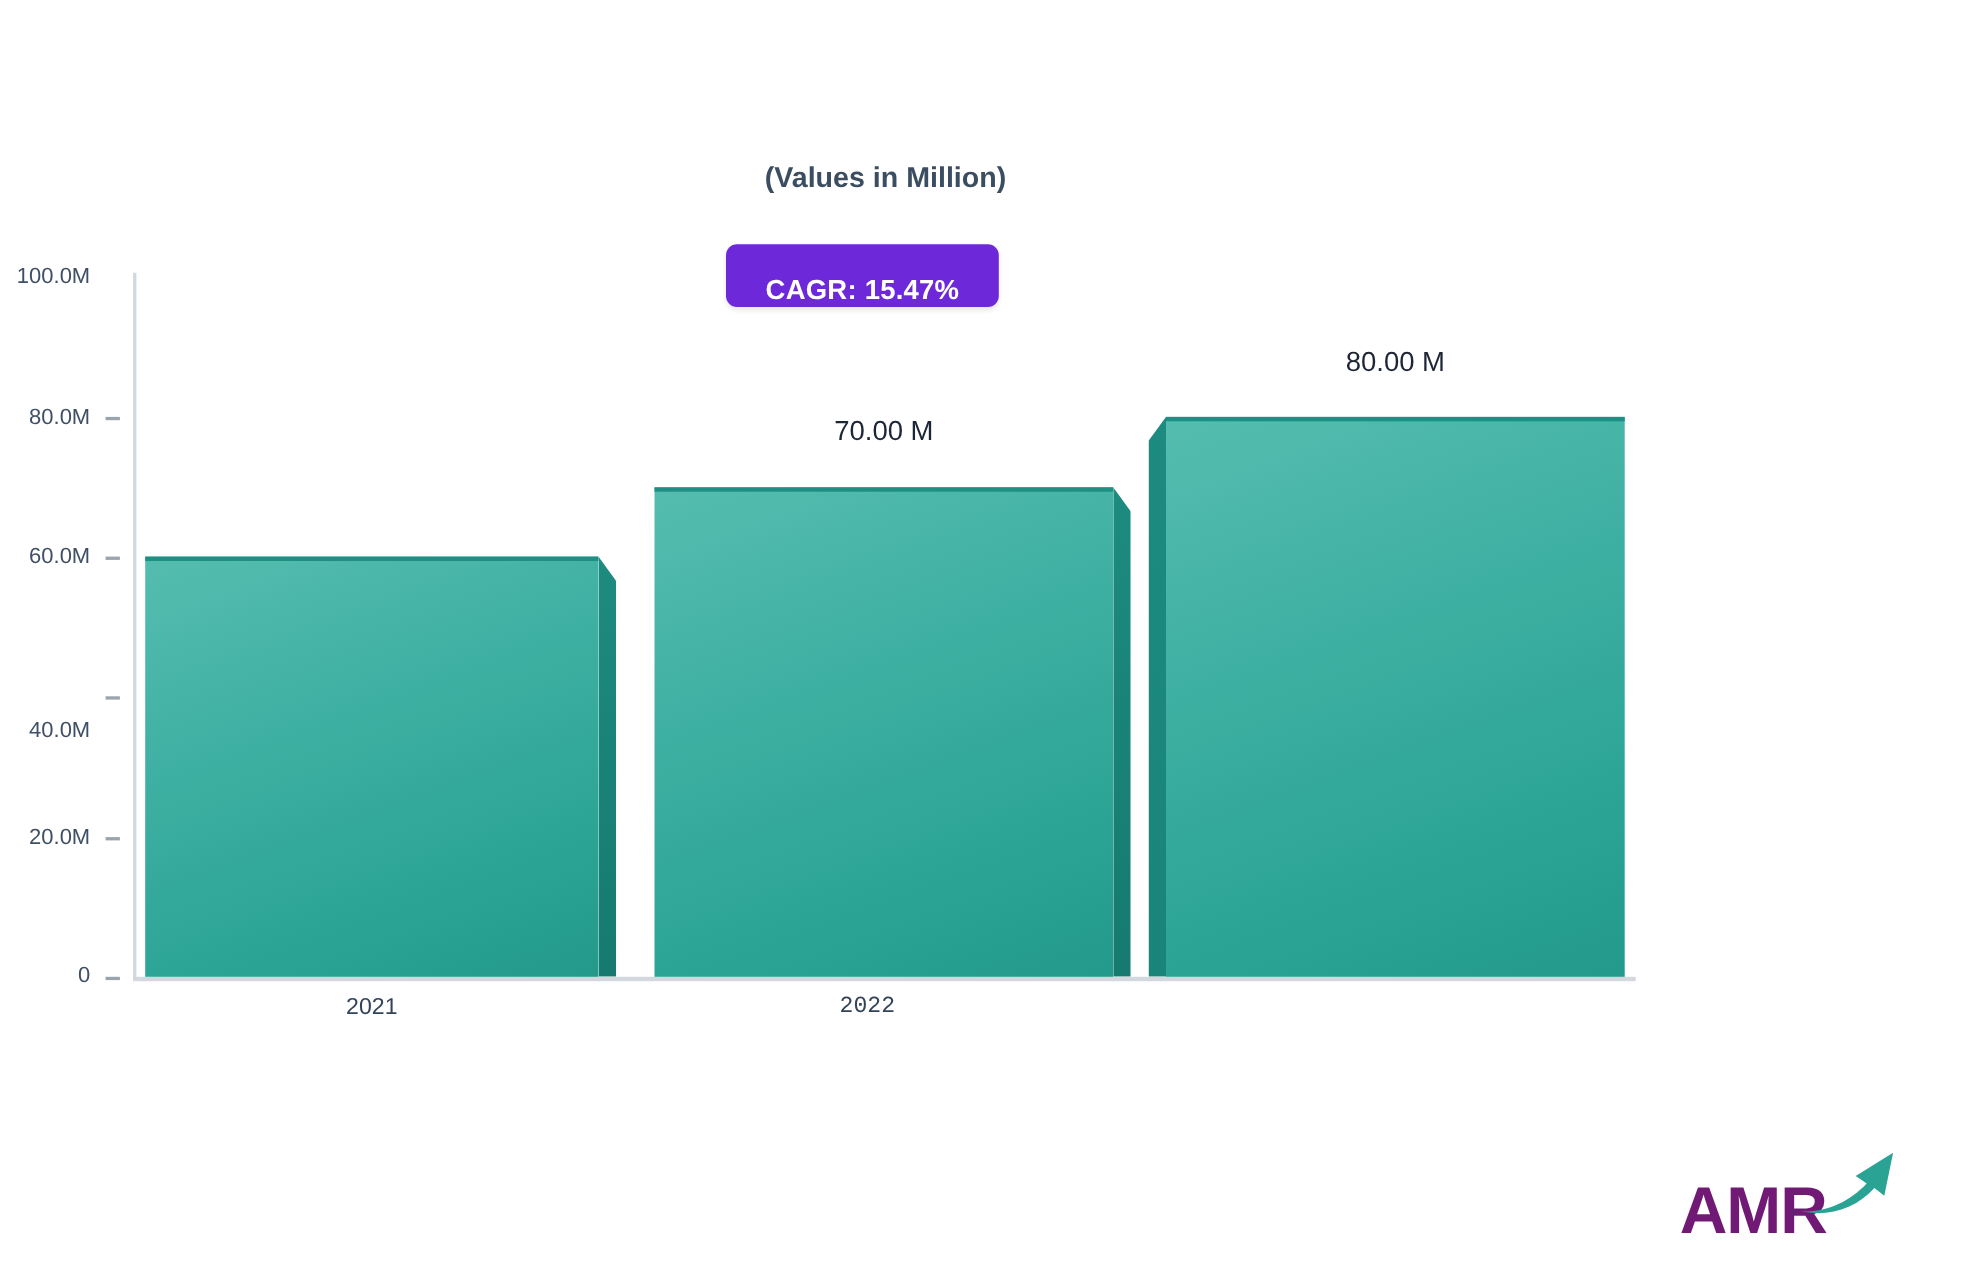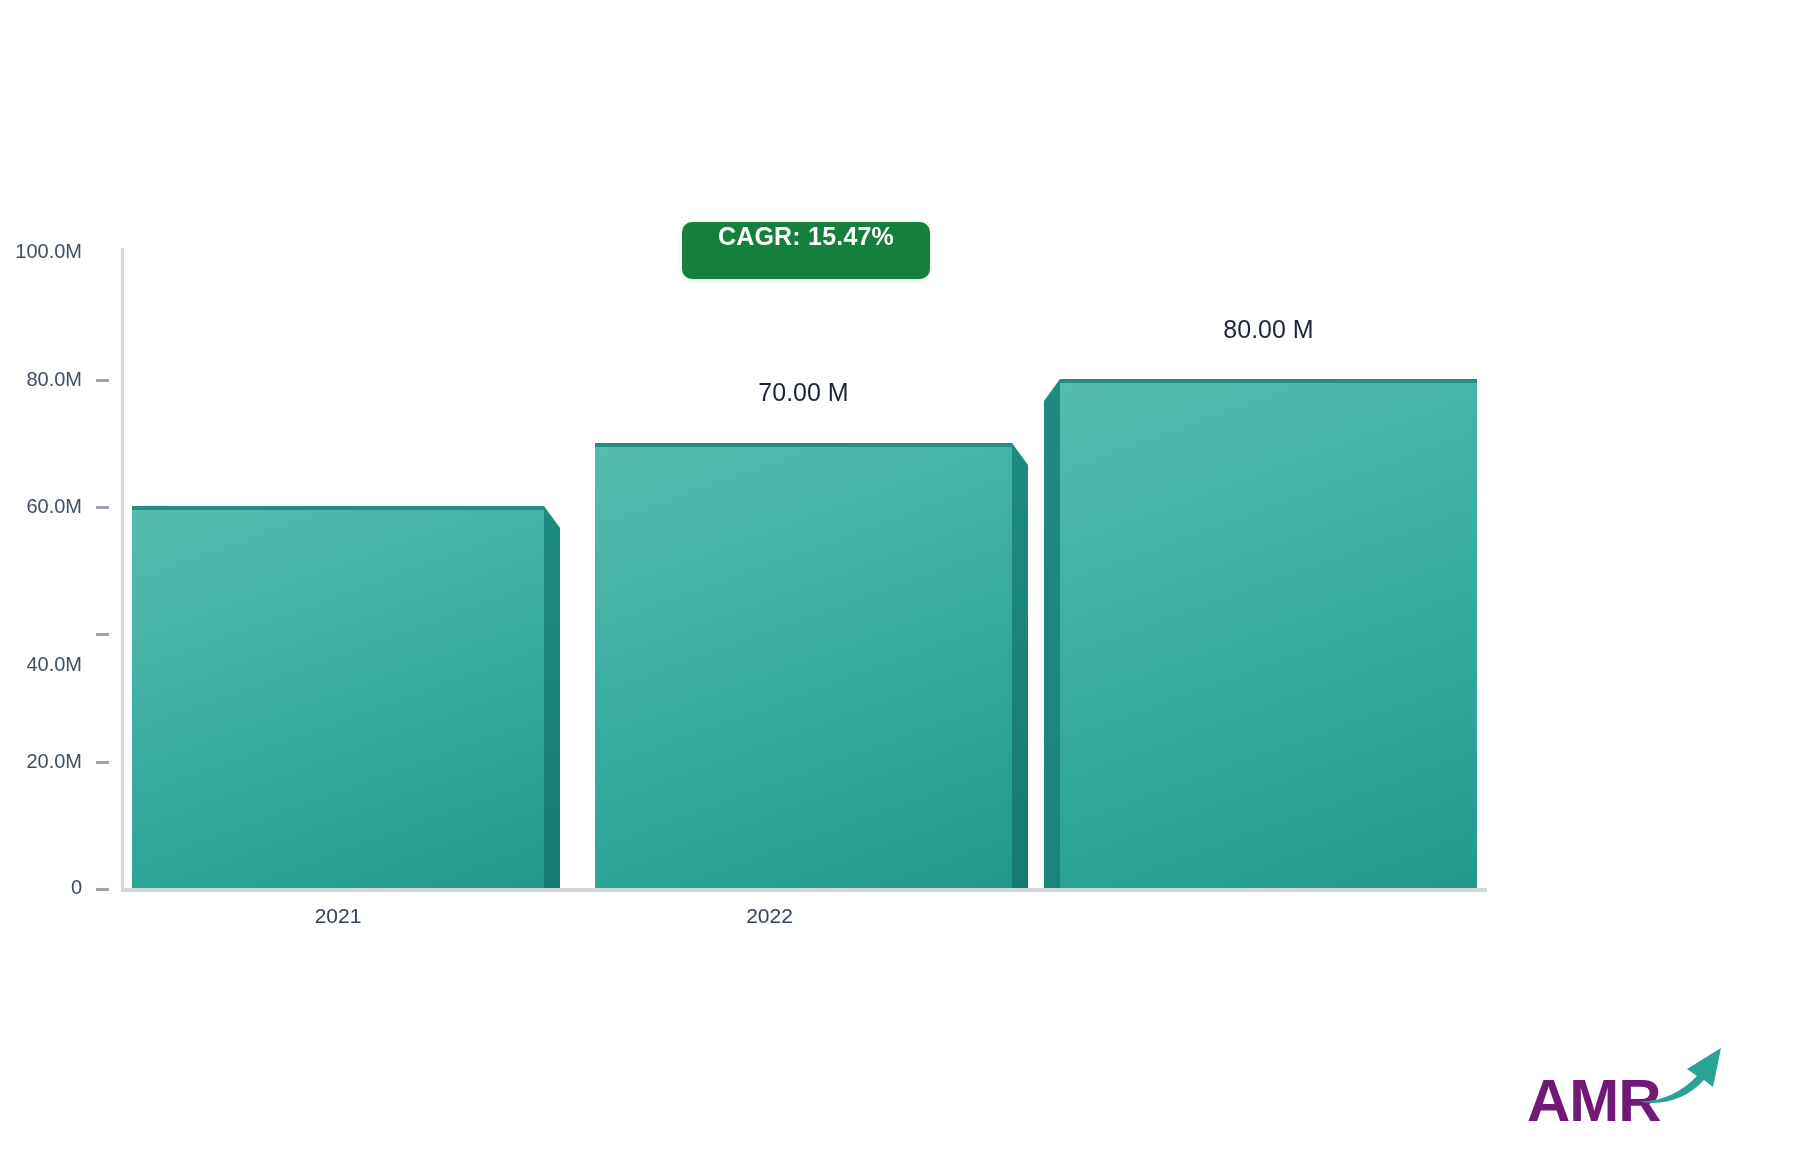--- a/index.html
+++ b/index.html
@@ -31,26 +31,26 @@
     left: 0; top: 146px; width: 1610px;
     text-align: center;
     font-size: 26px;
     font-weight: bold;
     color: #3b4d61;
   }
 
   
   #cagr-badge {
     position: absolute;
-    left: 682px; top: 222px;
+    left: 660px; top: 222px;
     width: 248px; height: 57px;
-    background: #15803d;
+    background: #6d28d9;
     border-radius: 10px;
     display: flex;
-    align-items: flex-start;
+    align-items: flex-end;
     justify-content: center;
     box-shadow: 0 2px 5px rgba(0,0,0,0.10);
   }
   #cagr-badge .txt {
     color: #ffffff;
     font-size: 25px;
     font-weight: bold;
     letter-spacing: 0.2px;
   }
 
@@ -152,20 +152,21 @@
     line-height: 62px;
     margin-top: 37px;
   }
   #amr-logo svg { position: absolute; left: 108px; top: 10px; }
 </style>
 </head>
 <body>
 
 <div id="page">
 
+  <div id="subtitle">(Values in Million)</div>
 
   <div id="cagr-badge">
     <span class="txt">CAGR: 15.47%</span>
   </div>
 
   <div id="plot">
 
     <div id="y-spine"></div>
     <div id="x-baseline"></div>
 
@@ -188,21 +189,21 @@
       <div class="bar-side-right"></div>
     </div>
     <div class="xtick-label" style="left:132px; width:412px;">2021</div>
 
     <div class="bar-wrap" style="left:595px; top:443px; width:417px; height:445px;">
       <div class="bar-face"></div>
       <div class="bar-top-edge"></div>
       <div class="bar-side-right"></div>
     </div>
     <div class="bar-value" style="left:595px; top:378px; width:417px;">70.00 M</div>
-    <div class="xtick-label" style="left:561px; width:417px;">2022</div>
+    <div class="xtick-label" style="left:580px; width:417px;font-family:Liberation Mono, monospace;">2022</div>
 
     <div class="bar-wrap" style="left:1060px; top:379px; width:417px; height:509px;">
       <div class="bar-face"></div>
       <div class="bar-top-edge"></div>
       <div class="bar-side-left"></div>
     </div>
     <div class="bar-value" style="left:1060px; top:315px; width:417px;">80.00 M</div>
 
   </div>
 

